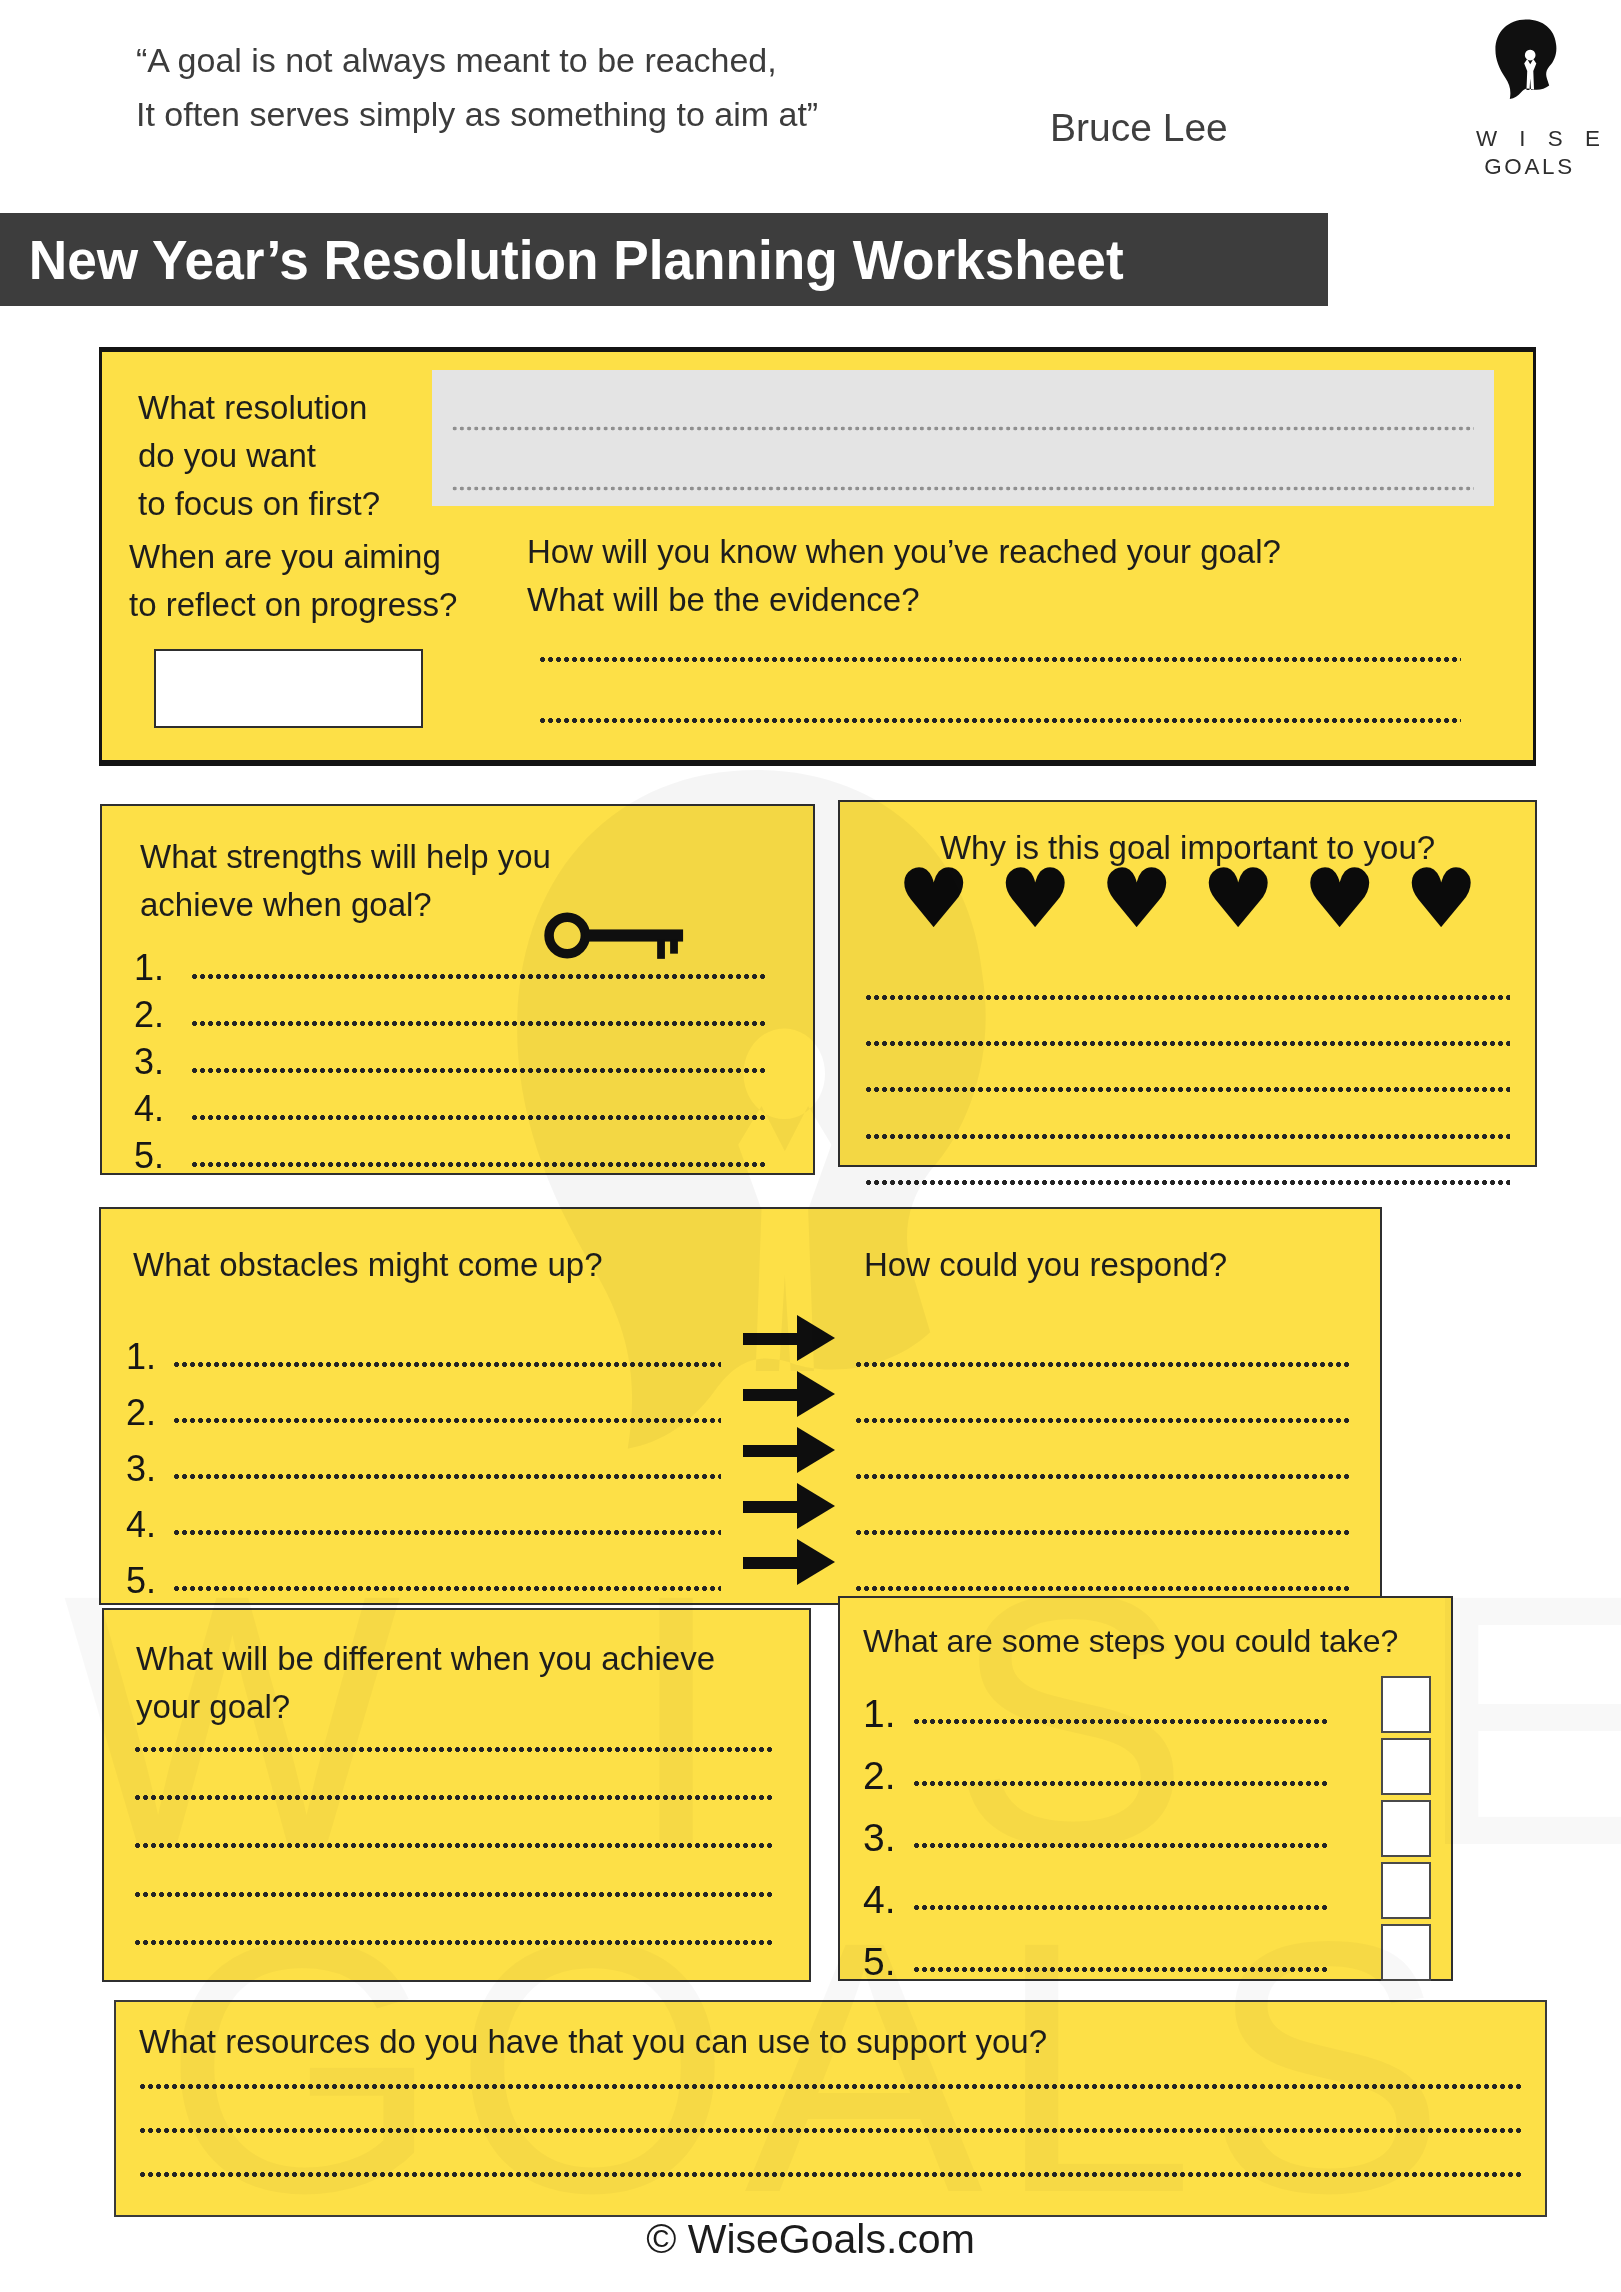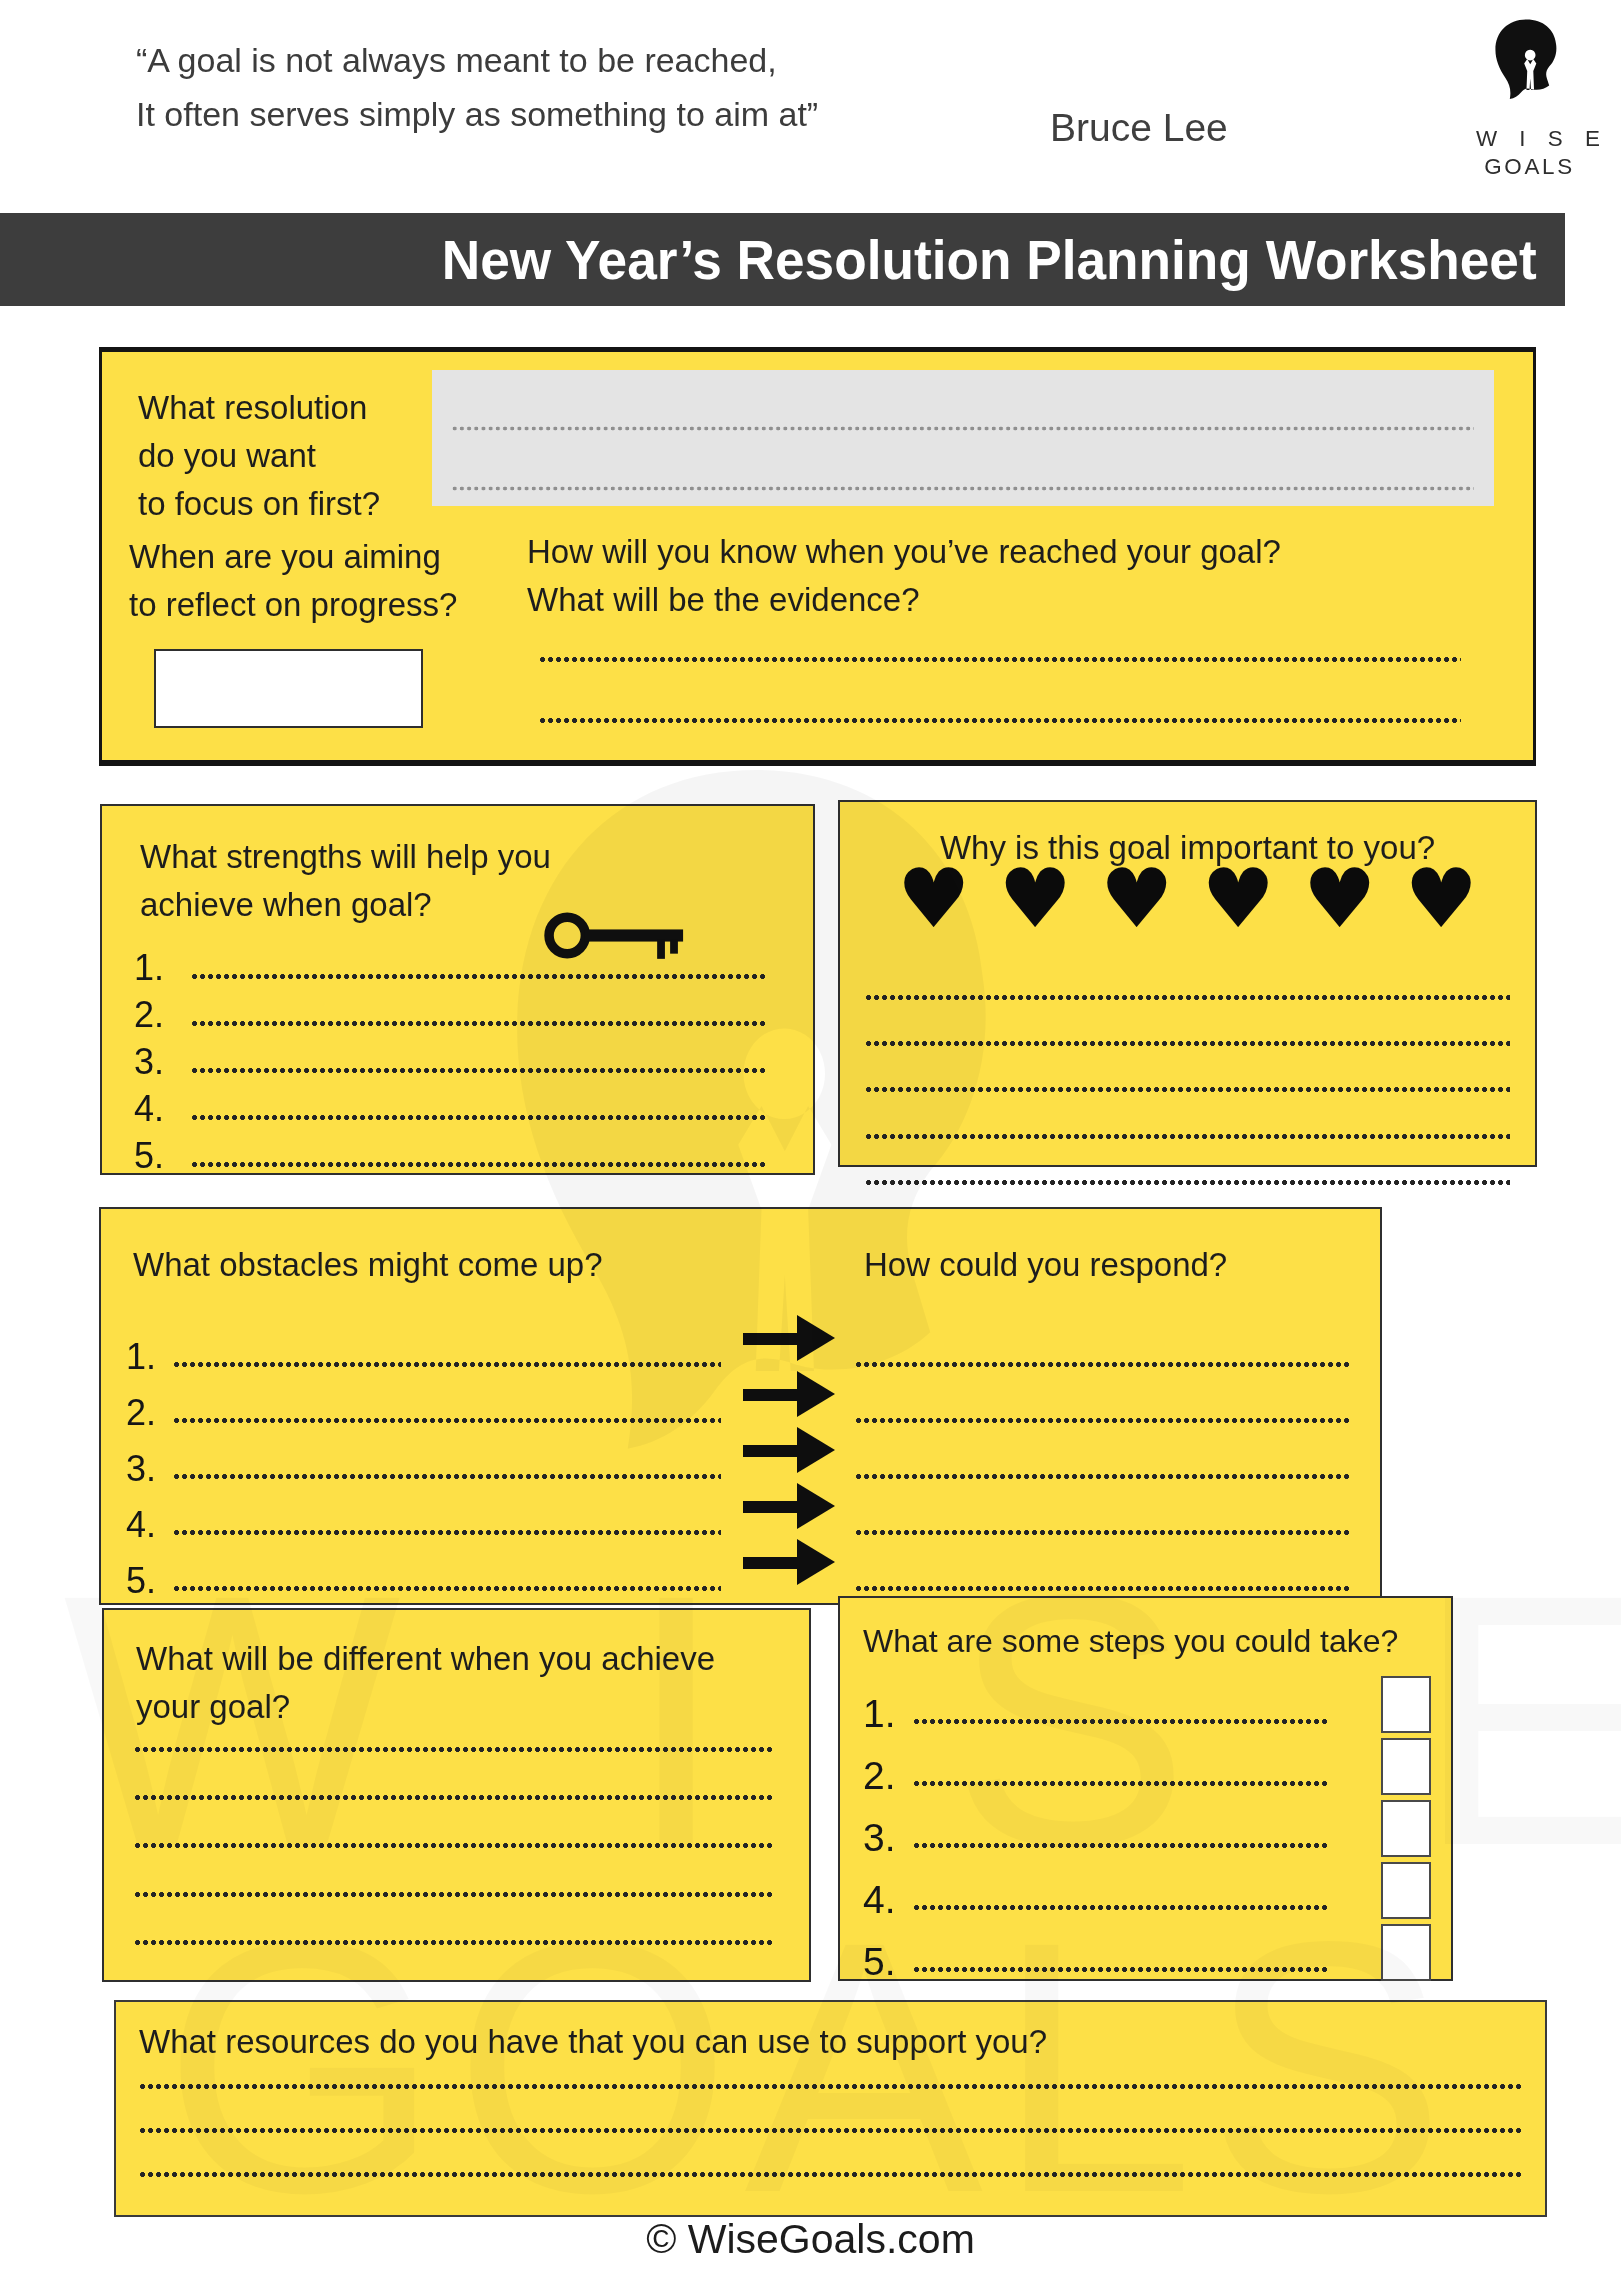--- a/index.html
+++ b/index.html
@@ -15,21 +15,21 @@
 
   
   .quote { position:absolute; left:136px; top:34px; font-size:34px; line-height:1.58; color:#3c3c3c; }
   .author { position:absolute; left:1050px; top:106px; font-size:39px; color:#3f3f3f; }
   .logo { position:absolute; left:1476px; top:18px; width:107px; text-align:center; }
   .logo svg { display:block; margin:0 auto; }
   .logo-wise { font-size:22.4px; letter-spacing:8px; color:#2e2e2e; margin-top:1.8px; white-space:nowrap; }
   .logo-goals { font-size:22.4px; letter-spacing:2.7px; color:#2e2e2e; margin-top:1.8px; }
 
   
-  .banner { position:absolute; left:0; top:213px; width:1565px; height:93px; background:#3d3d3d; text-align:right; }
+  .banner { position:absolute; left:0; top:213px; width:1328px; height:93px; background:#3d3d3d; text-align:left; }
   .banner-text { display:inline-block; transform:scaleX(.95); color:#fff; font-weight:bold; font-size:56px; line-height:93px; letter-spacing:0px; }
 
   
   .box { position:absolute; background:#fde047; border:2.7px solid #2f2f2f; }
   .box-focus { left:99px; top:347px; width:1437px; height:419px; border:3.6px solid #141414; border-top-width:5.4px; border-bottom-width:6.3px; }
   .box-strengths { left:100px; top:804px; width:715px; height:371px; }
   .box-importance { left:838px; top:800px; width:699px; height:367px; }
   .box-obstacles { left:99px; top:1207px; width:1283px; height:398px; }
   .box-different { left:102px; top:1608px; width:709px; height:374px; }
   .box-steps { left:838px; top:1596px; width:615px; height:385px; }

